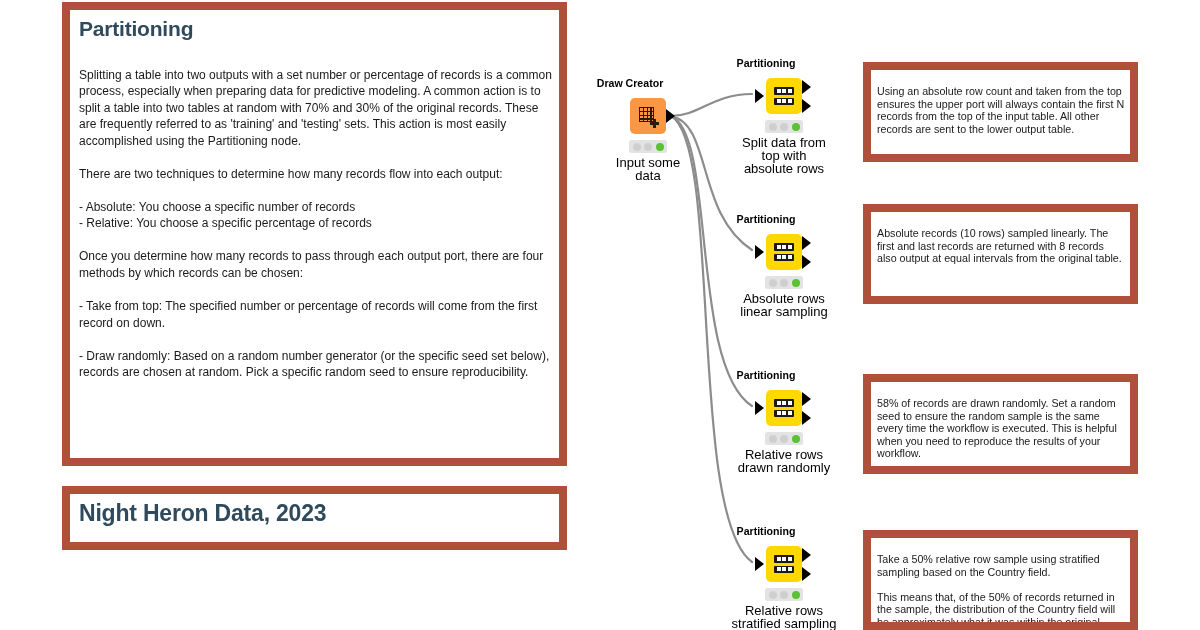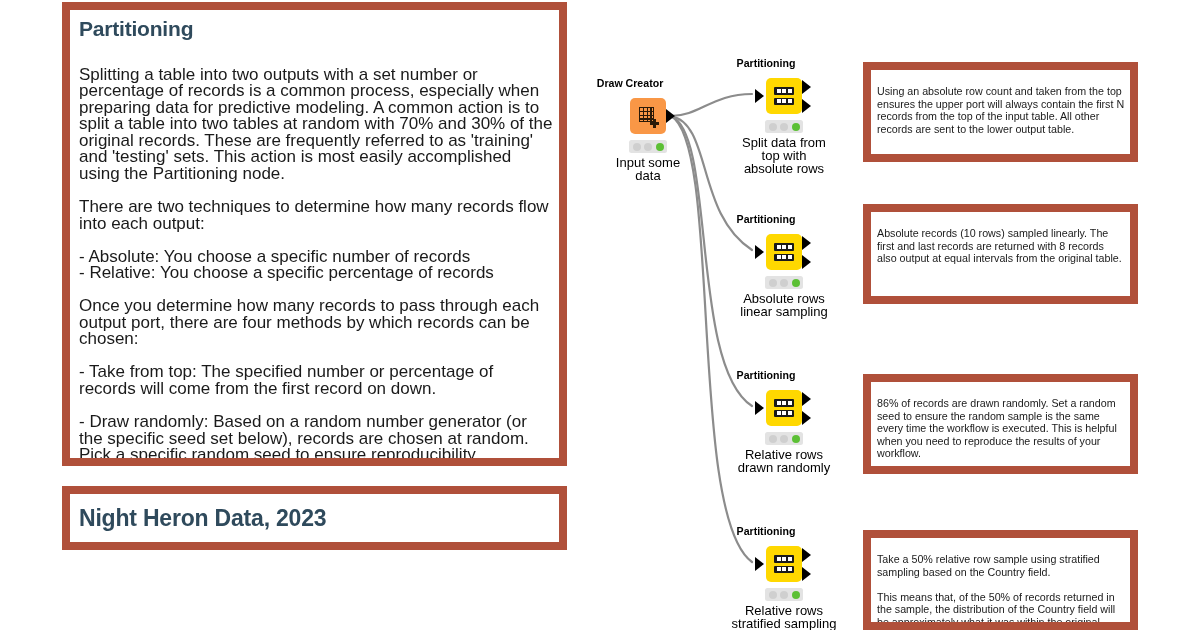--- a/index.html
+++ b/index.html
@@ -40,25 +40,25 @@
     line-height:16.4px;
     color:#1a1a1a;
     white-space:pre-wrap;
   }
   .annot p.gap{margin-top:16.4px;}
 
   
   #annot-partitioning{left:62px;top:2px;width:505px;height:464px;}
   #annot-partitioning .inner{padding:7px 6px 6px 9px;}
   #annot-partitioning h1{font-size:21px;margin-bottom:26px;}
-  #annot-partitioning p{font-size:17px;line-height:16.6px;}
+  #annot-partitioning p{font-size:12px;line-height:16.6px;}
 
   
   #annot-title{left:62px;top:486px;width:505px;height:64px;}
-  #annot-title .inner{padding:7px 6px 6px 9px;display:flex;align-items:center;}
+  #annot-title .inner{padding:7px 6px 6px 9px;display:flex;align-items:flex-start;}
   #annot-title h1{margin:0;font-size:23px;}
 
   
   .note{width:275px;height:100px;left:863px;}
   .note .inner{padding:15px 5px 4px 6px;}
   .note p{font-size:10.7px;line-height:12.6px;}
   .note p.gap{margin-top:12.6px;}
   #note-0{top:62px;}
   #note-1{top:204px;}
   #note-2{top:374px;}
@@ -321,21 +321,21 @@
   </div>
 
   <div class="annot note" id="note-1">
     <div class="inner">
       <p>Absolute records (10 rows) sampled linearly. The first and last records are returned with 8 records also output at equal intervals from the original table.</p>
     </div>
   </div>
 
   <div class="annot note" id="note-2">
     <div class="inner">
-      <p>86% of records are drawn randomly. Set a random seed to ensure the random sample is the same every time the workflow is executed. This is helpful when you need to reproduce the results of your workflow.</p>
+      <p>58% of records are drawn randomly. Set a random seed to ensure the random sample is the same every time the workflow is executed. This is helpful when you need to reproduce the results of your workflow.</p>
     </div>
   </div>
 
   <div class="annot note" id="note-3">
     <div class="inner">
       <p>Take a 50% relative row sample using stratified sampling based on the Country field.</p>
       <p class="gap">This means that, of the 50% of records returned in the sample, the distribution of the Country field will be approximately what it was within the original table.</p>
     </div>
   </div>
 

